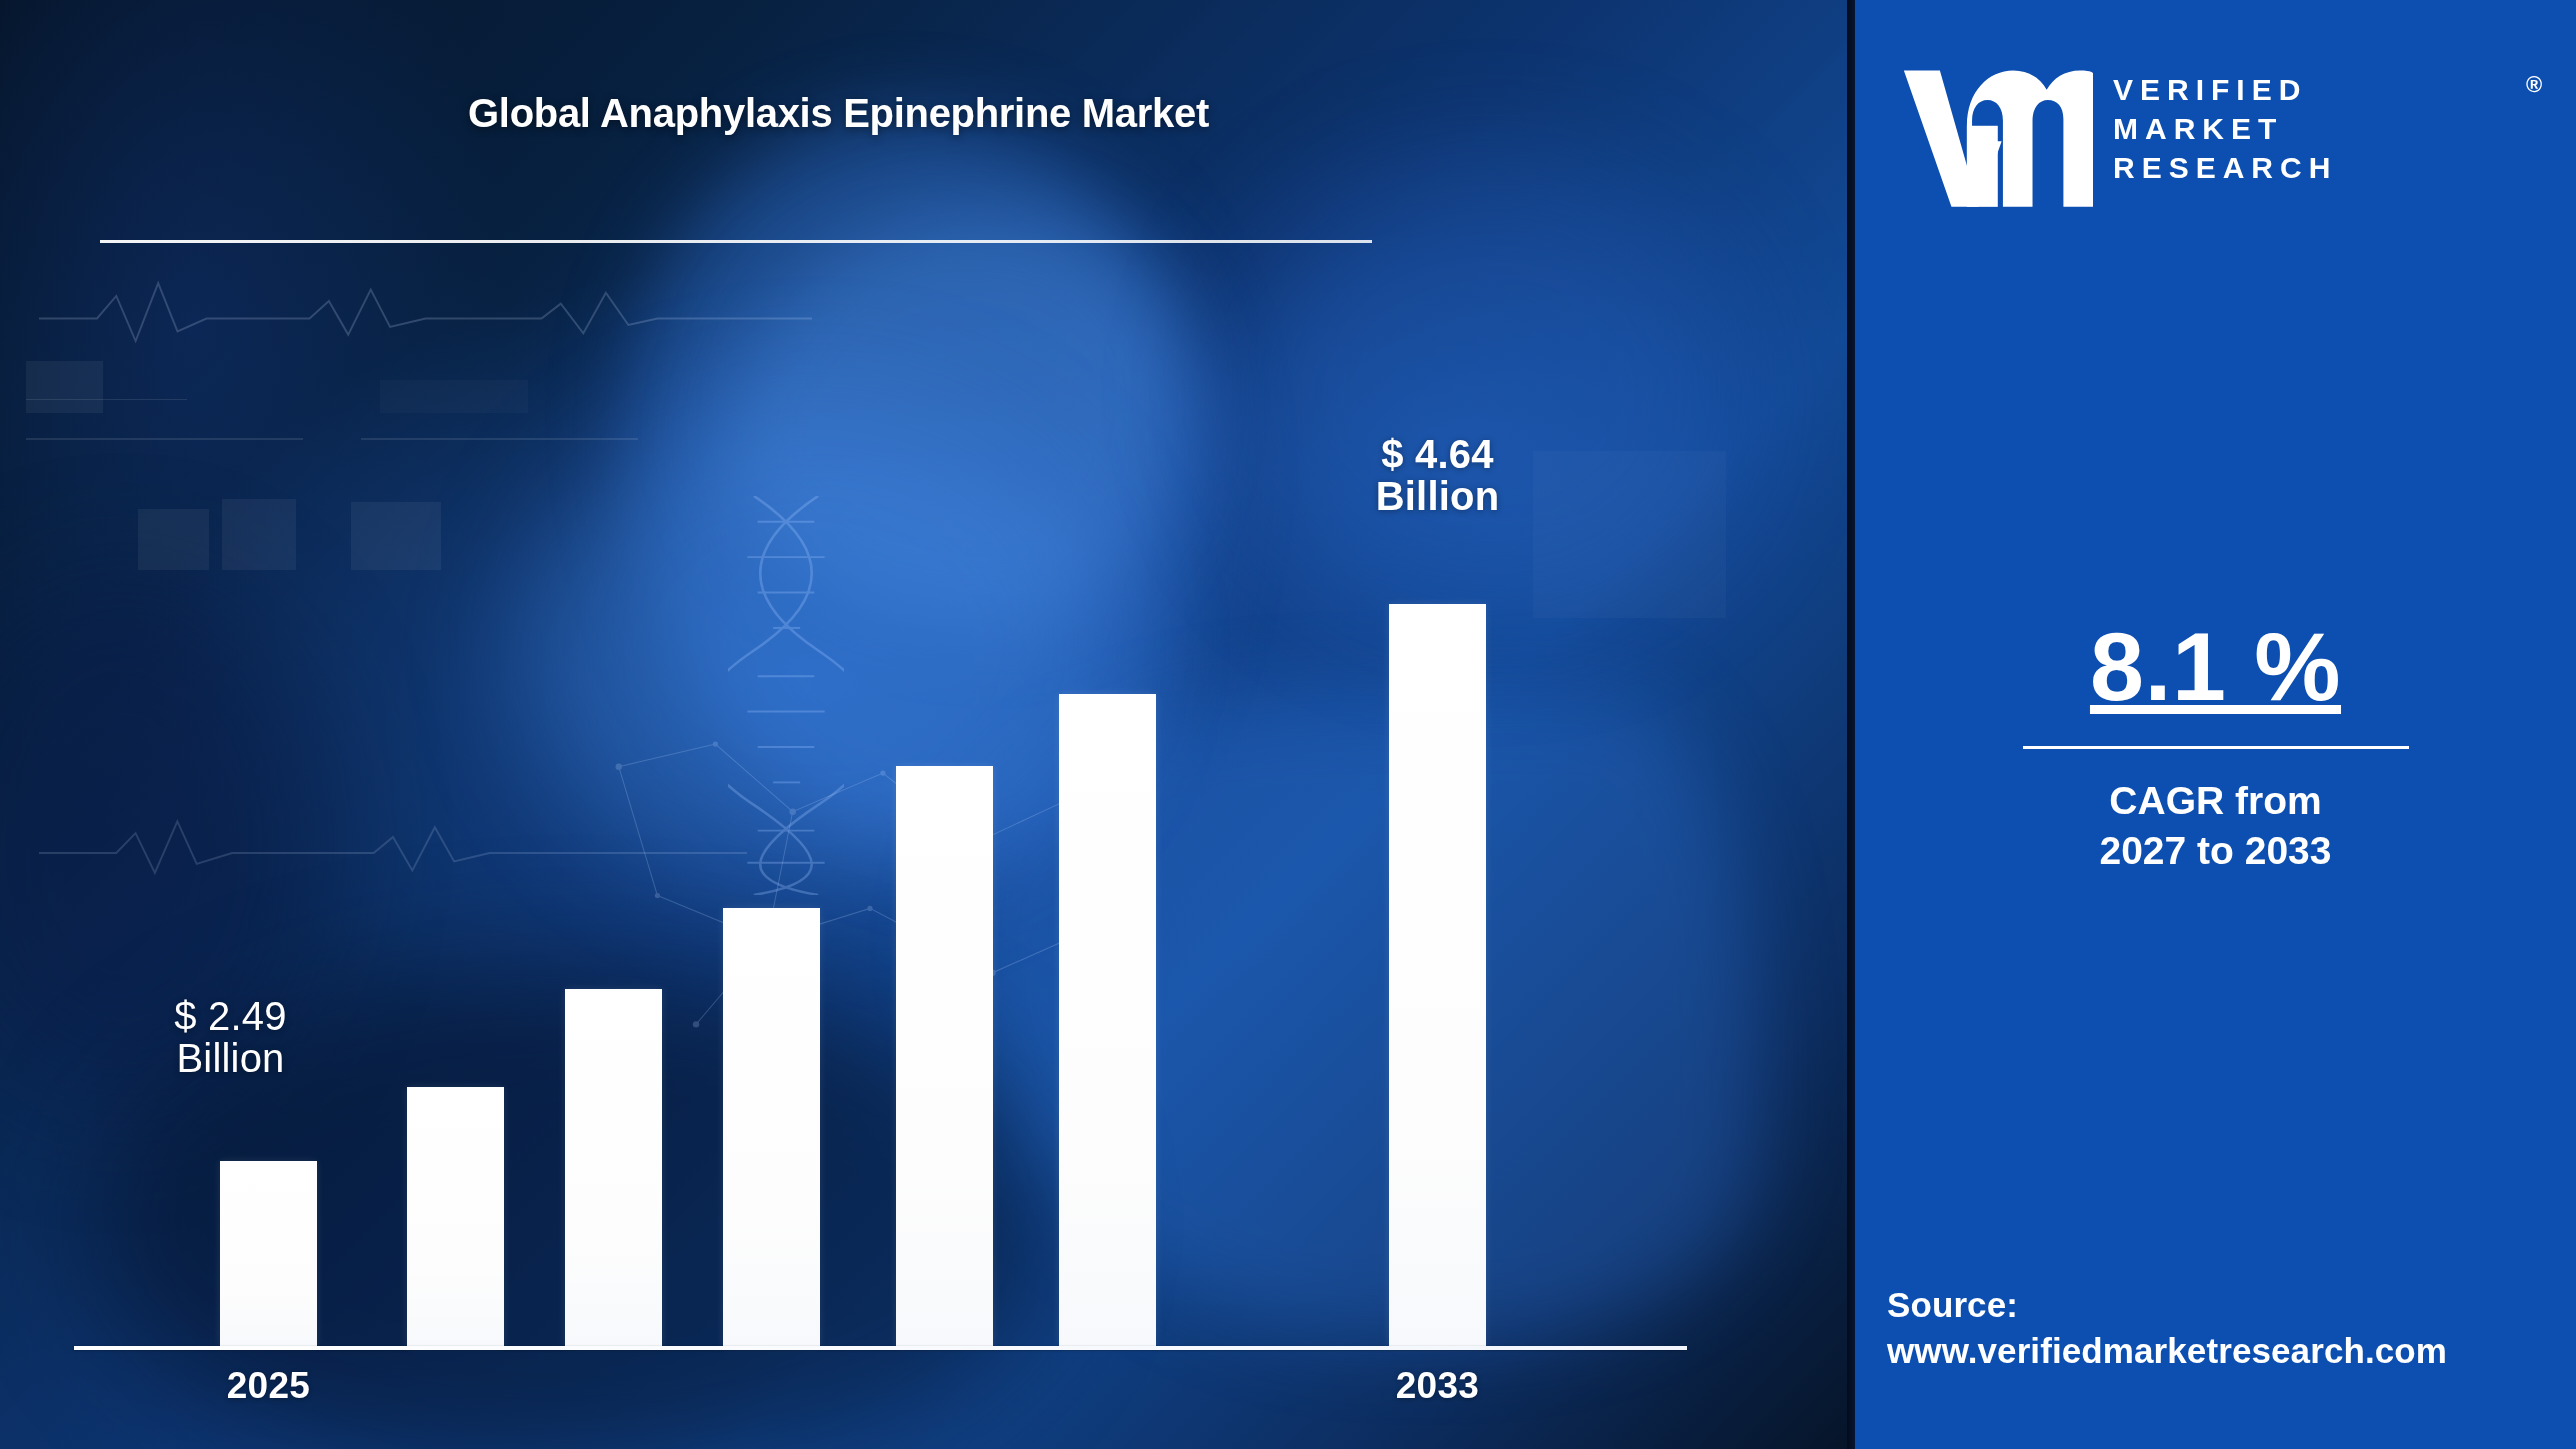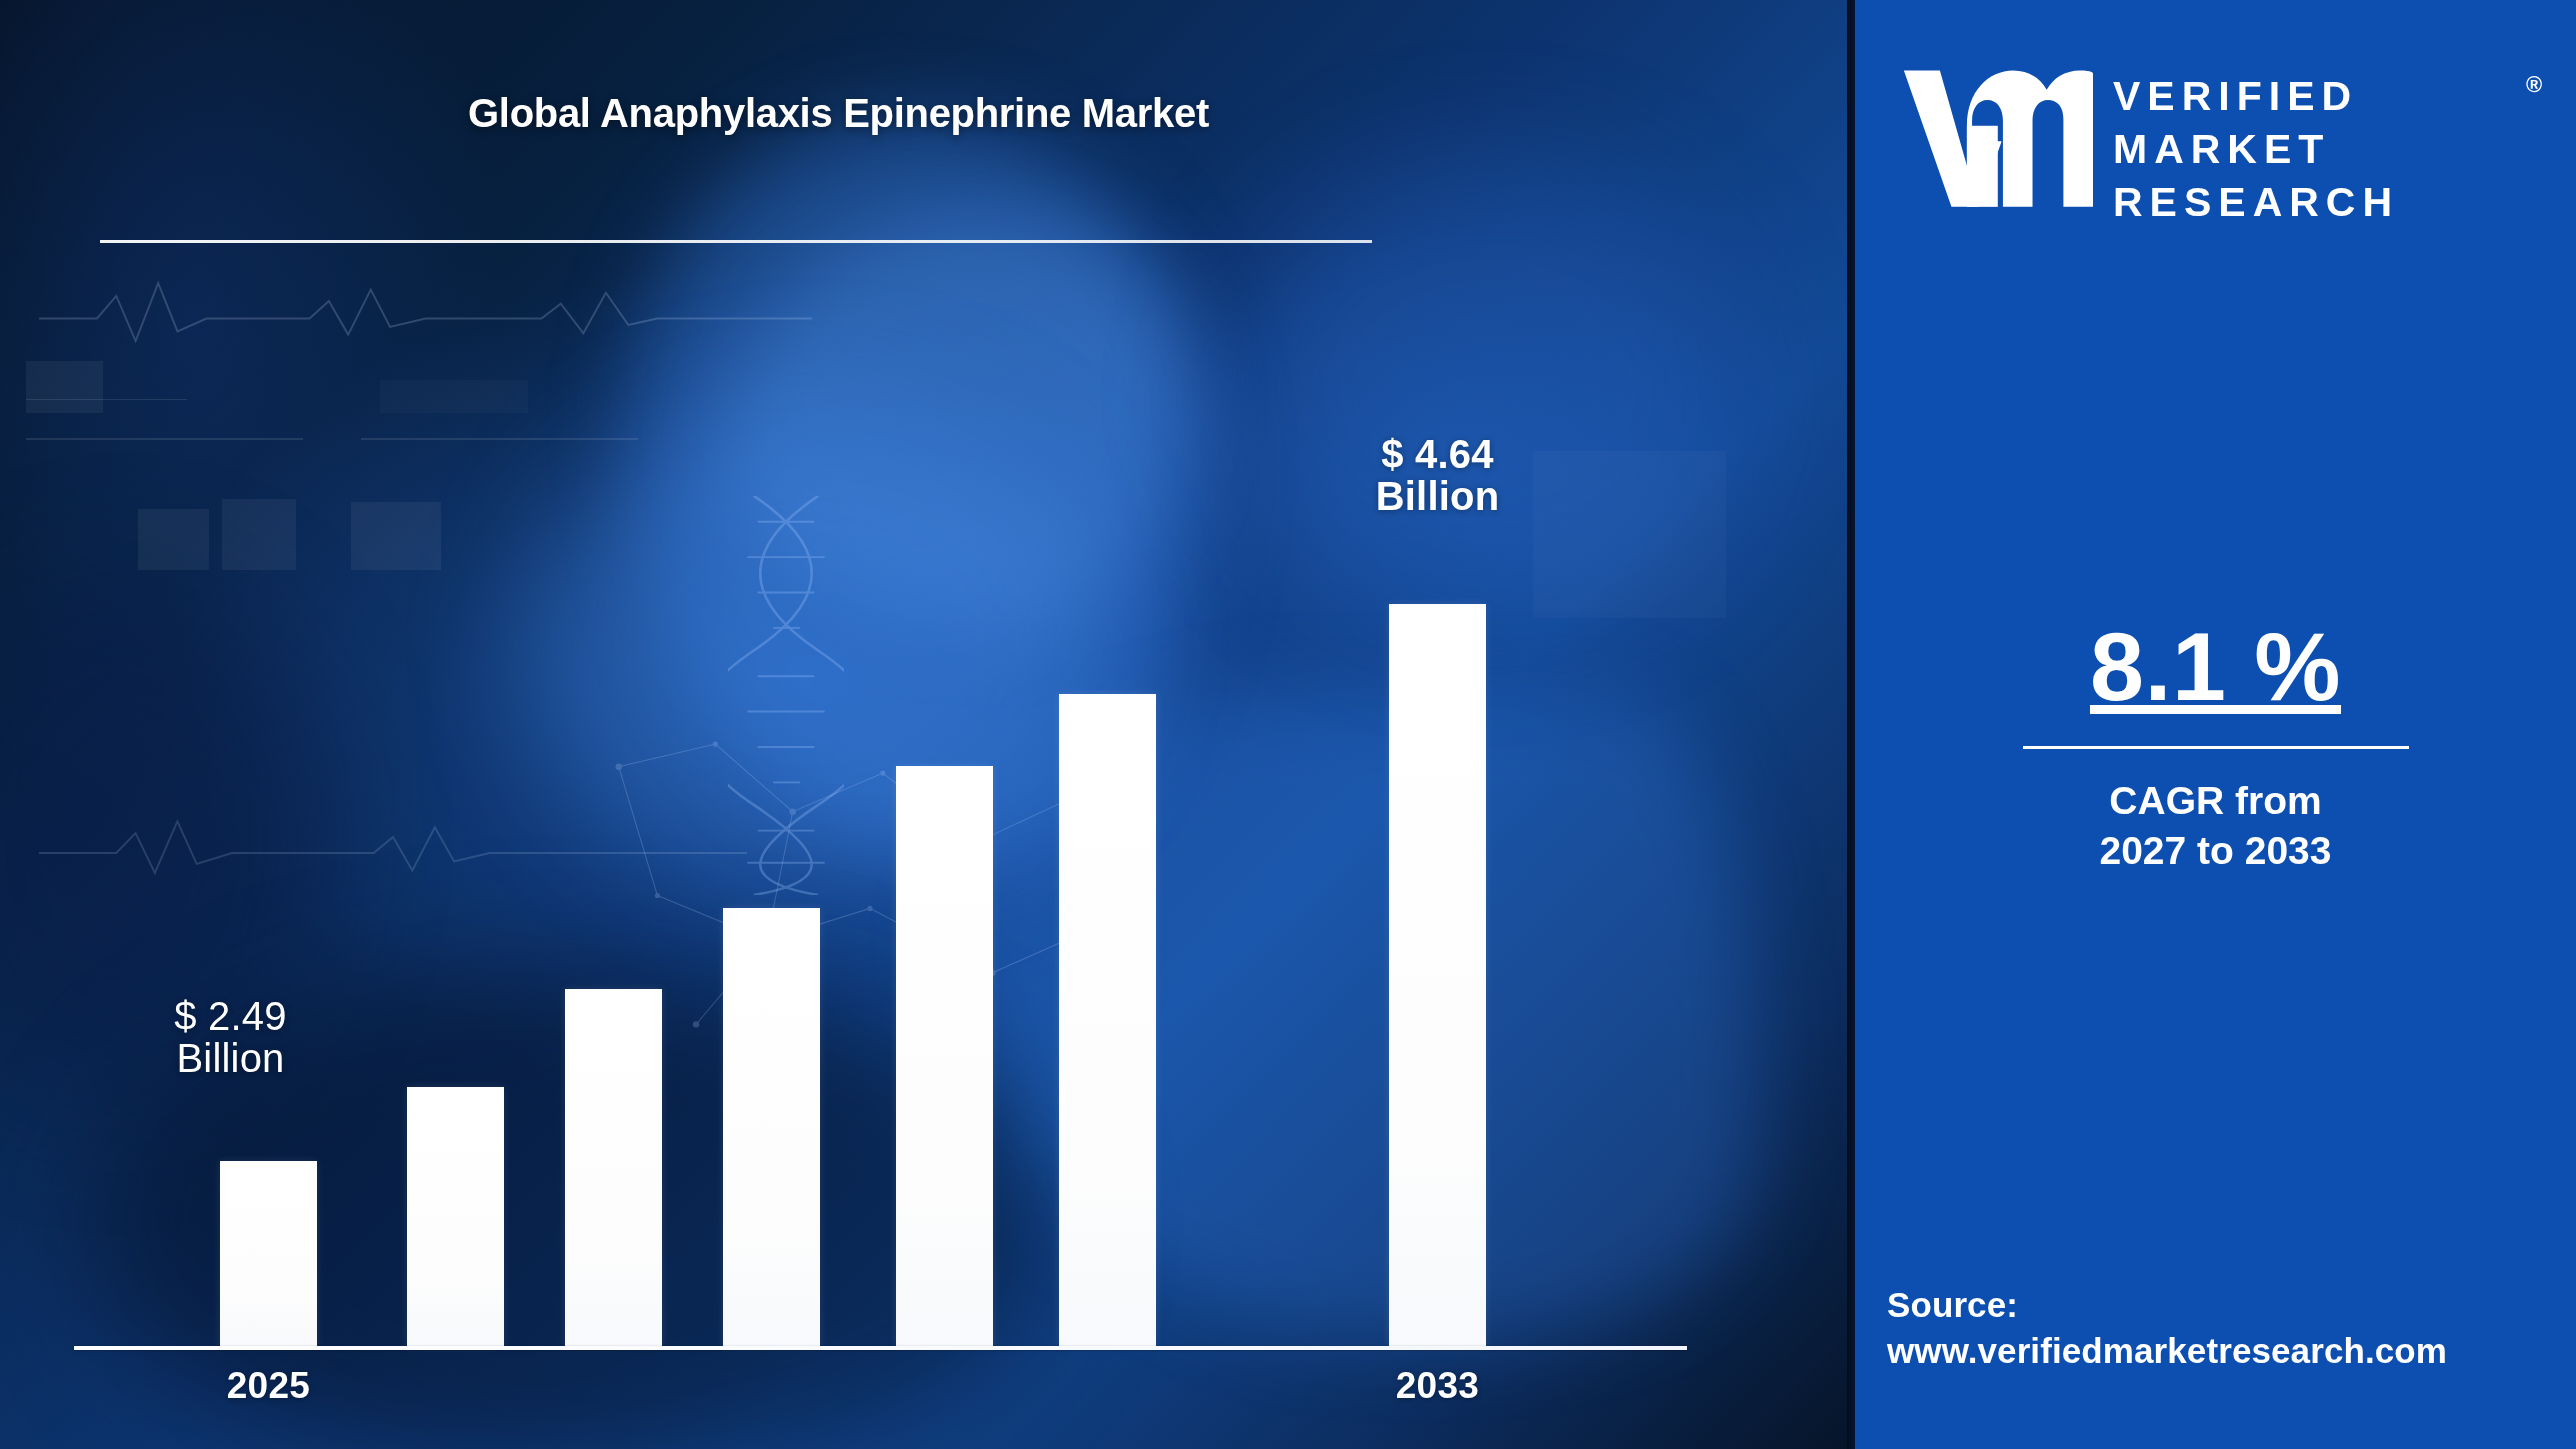--- a/index.html
+++ b/index.html
@@ -60,21 +60,21 @@
   #right{
     position:absolute;left:1855px;top:0;width:721px;height:1449px;
     background:#0d4fb0;
   }
   #right-edge{position:absolute;left:1847px;top:0;width:9px;height:1449px;
     background:linear-gradient(90deg,#030c1c,#071634);}
   #logo{position:absolute;left:1900px;top:58px;width:657px;height:167px;}
   #logo-mark{position:absolute;left:0px;top:6.4px;width:193px;height:148px;}
   #logo-text{
     position:absolute;left:213px;top:11.6px;width:412px;color:#fff;
-    font-size:41px;font-weight:bold;letter-spacing:7px;line-height:1.30;
+    font-size:30px;font-weight:bold;letter-spacing:7px;line-height:1.30;
   }
   #logo-reg{position:absolute;left:626px;top:14px;color:#fff;font-size:22px;font-weight:bold;}
 
   #cagr{position:absolute;left:1855px;top:618px;width:721px;text-align:center;}
   #cagr-value{color:#fff;font-size:97px;font-weight:bold;letter-spacing:0.6px;line-height:1;text-decoration:underline;}
   #cagr-rule{margin:31px auto 0;width:386px;height:3.2px;background:#fff;}
   #cagr-caption{
     margin-top:27px;color:#fff;font-size:39px;font-weight:700;line-height:1.28;
   }
 

